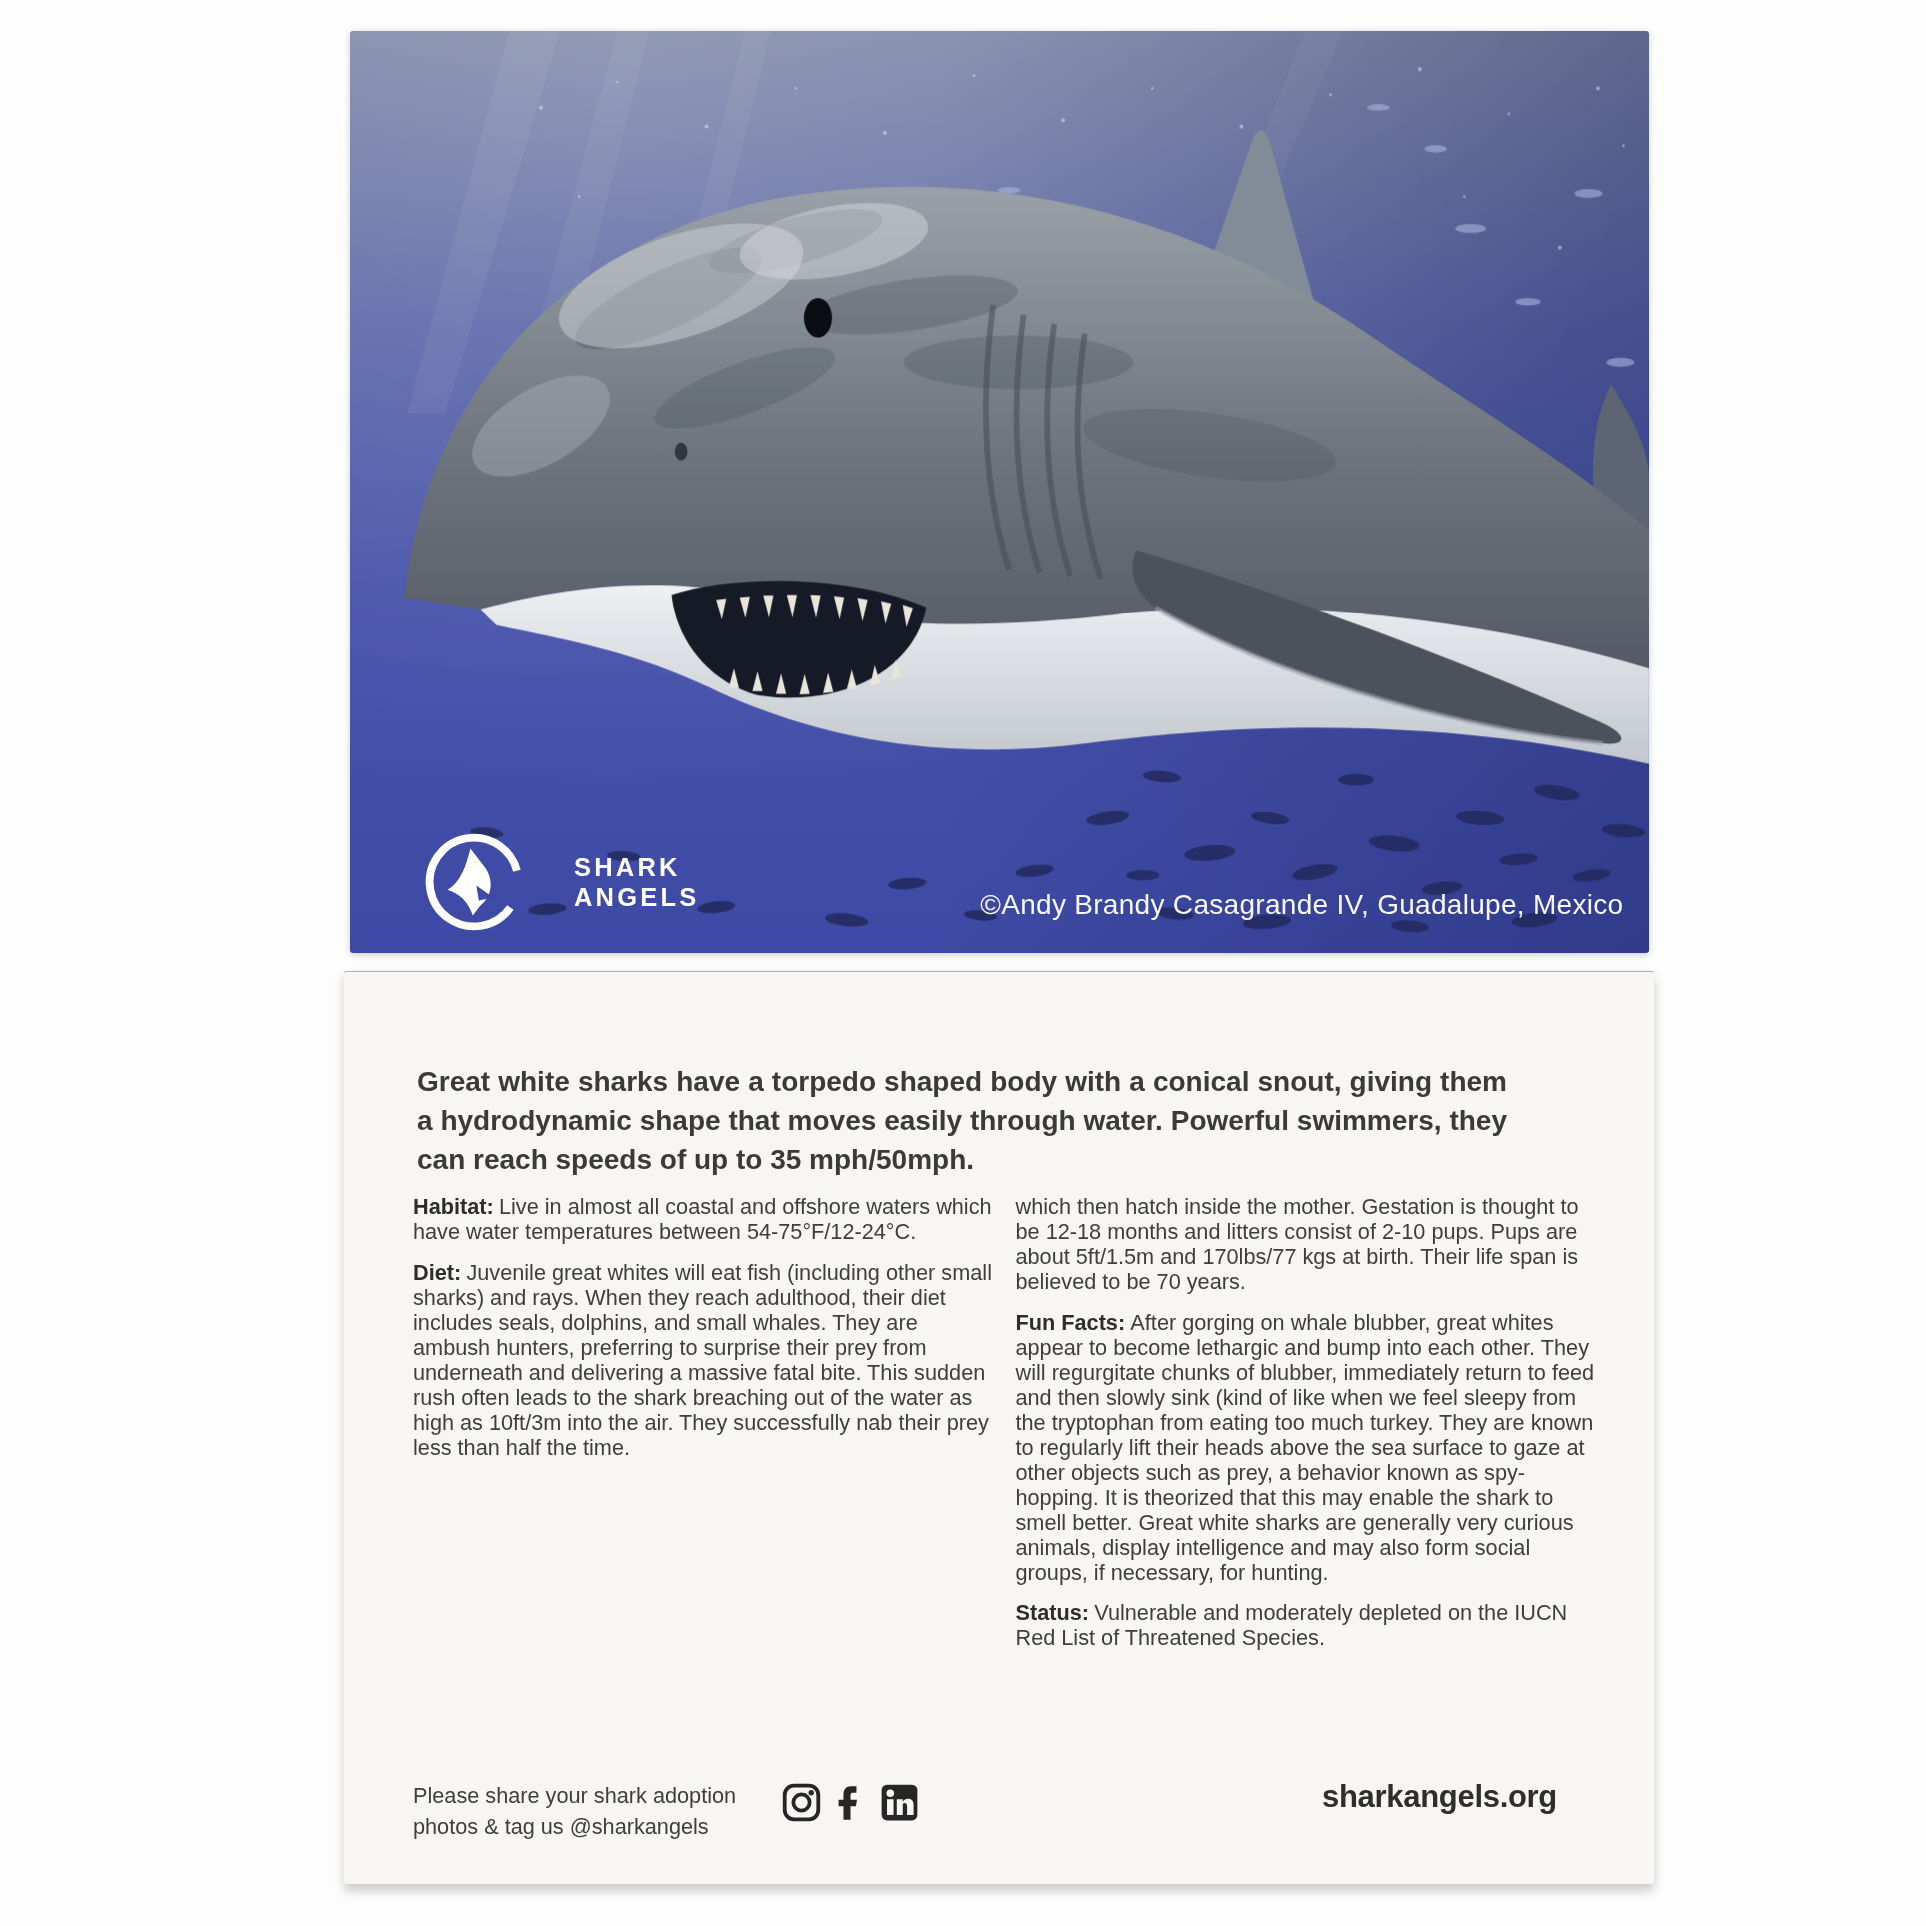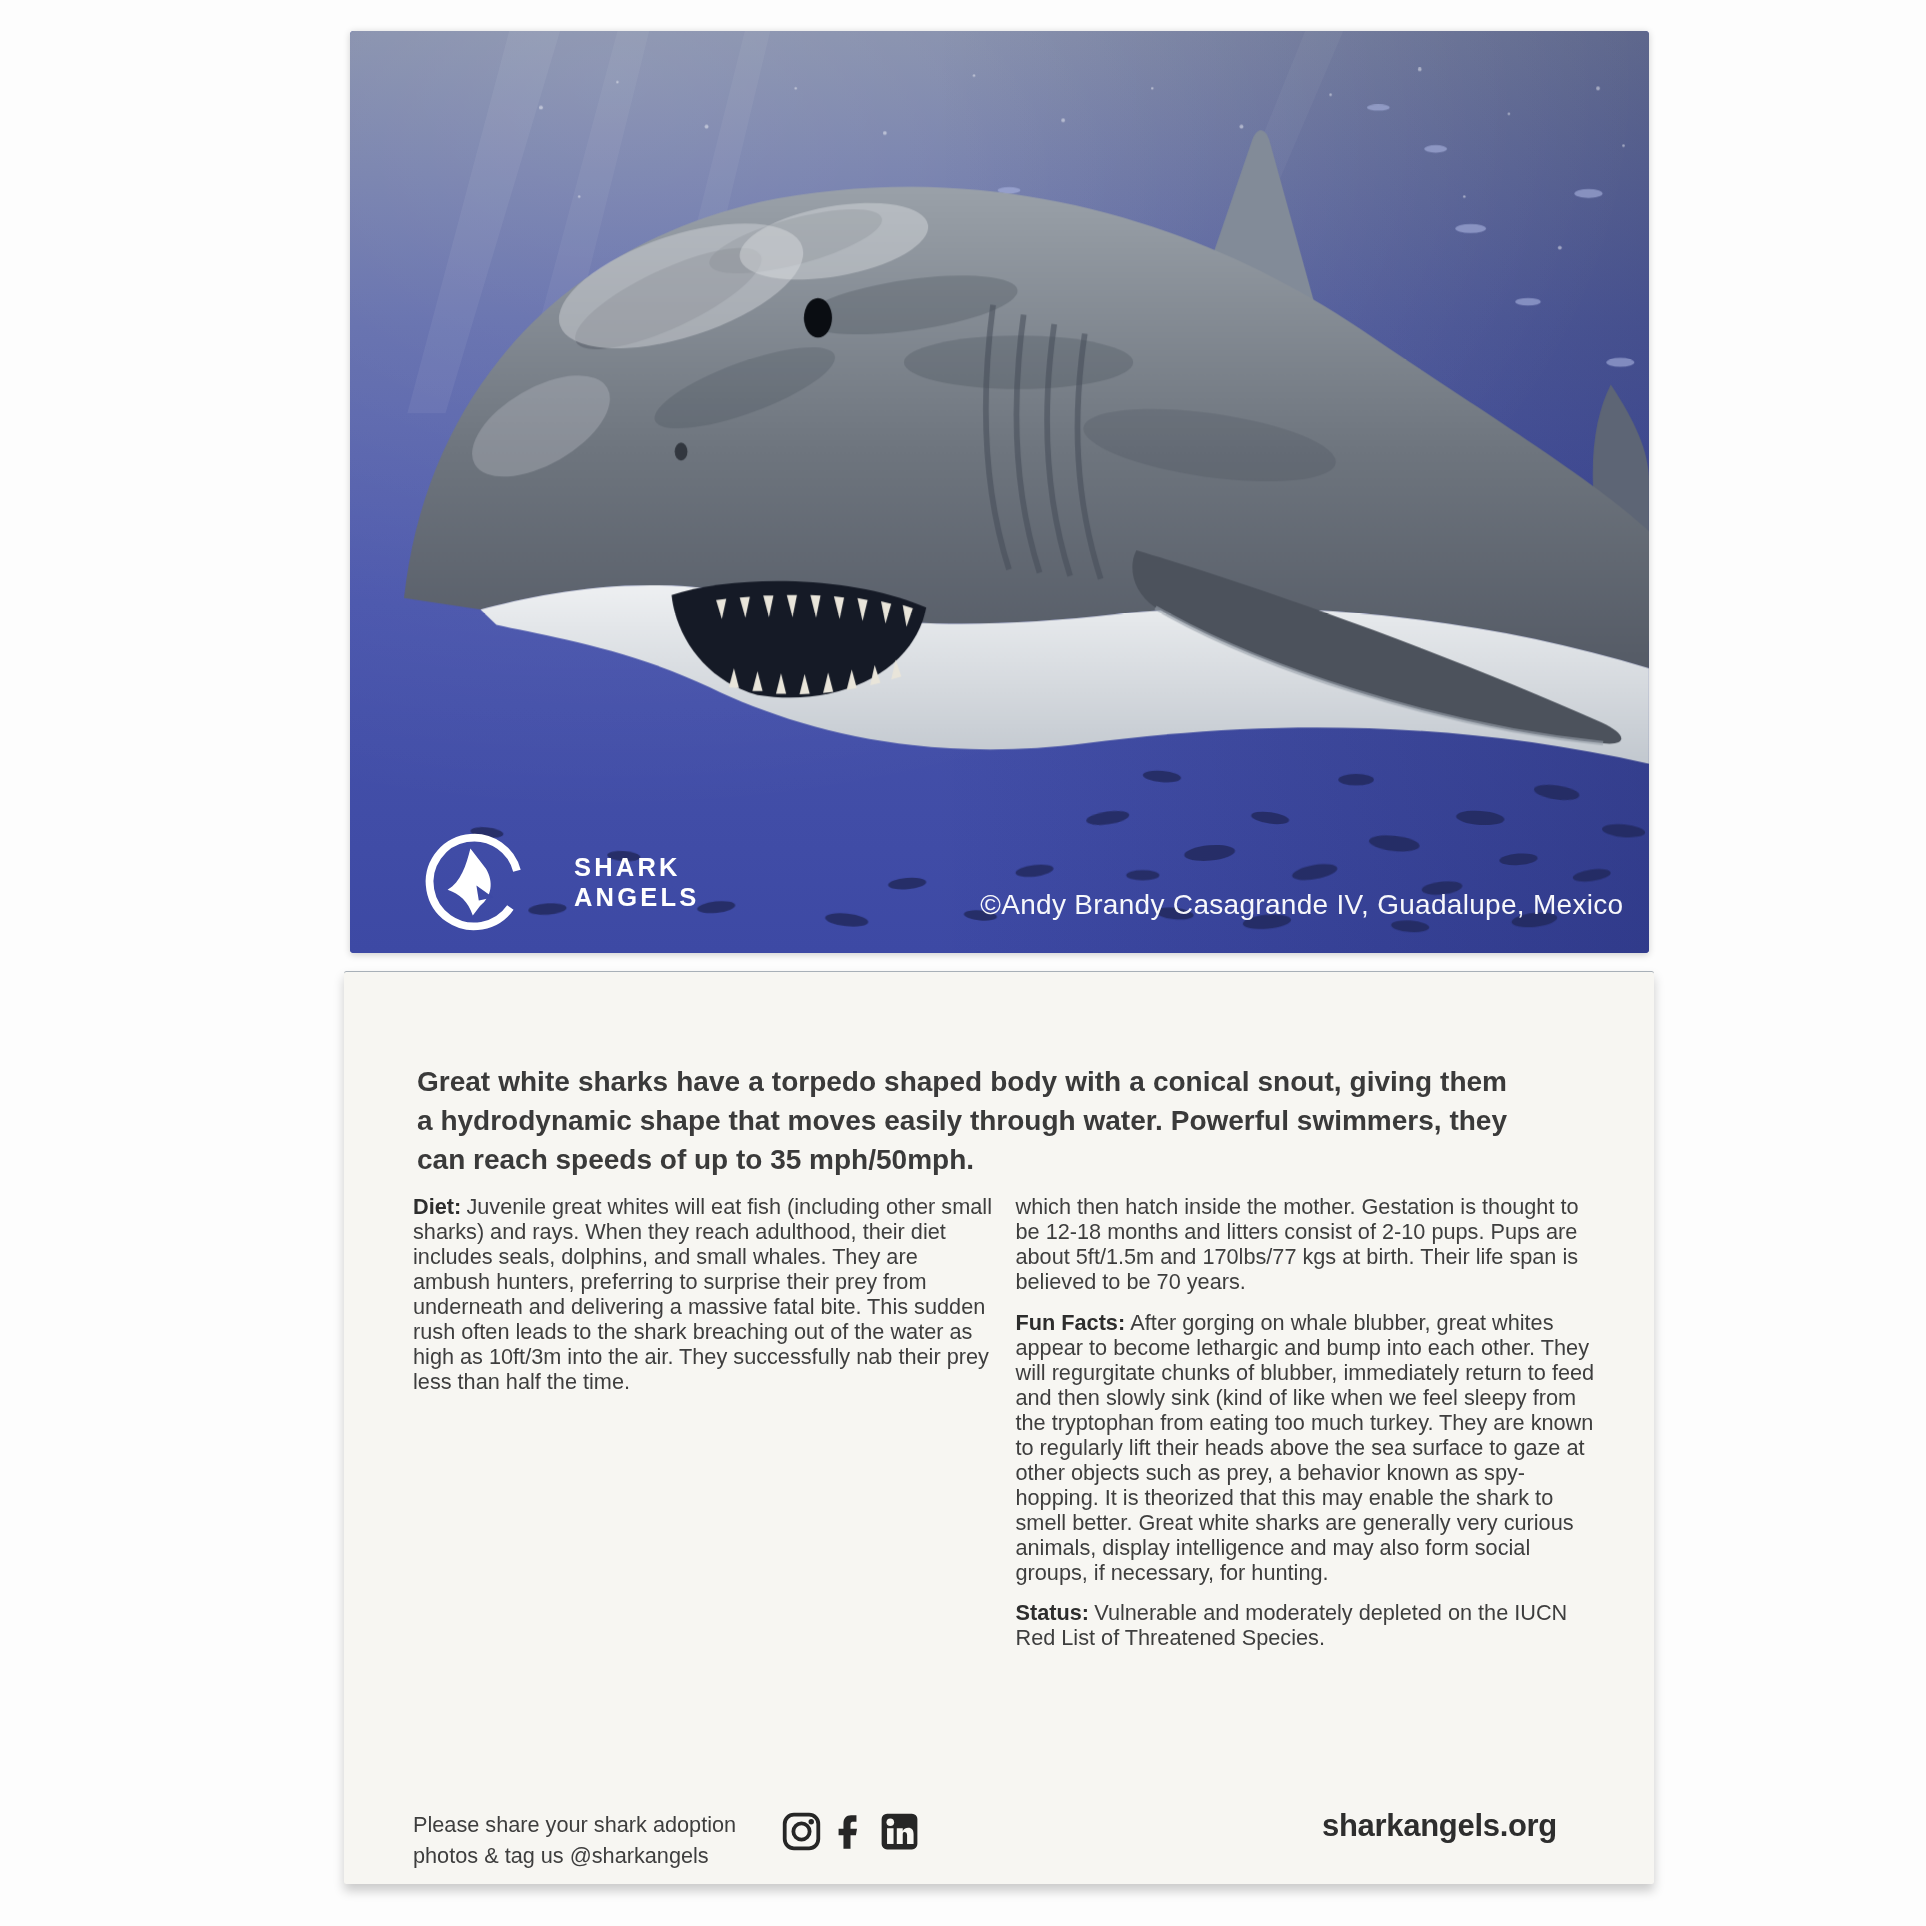--- a/index.html
+++ b/index.html
@@ -30,21 +30,21 @@
     padding:71px 59px 0 69px;}
   .title{font-size:41px;font-weight:bold;text-align:center;color:#383838;
     letter-spacing:-0.6px;margin:0;}
   .intro{font-weight:bold;font-size:28px;line-height:39px;text-align:justify;
     width:1090px;color:#3a3a3a;margin:19px 0 0 4px;}
   .cols{display:flex;gap:23px;margin-top:15.3px;}
   .col{flex:1;min-width:0;}
   .sec{margin:0 0 15.3px 0;font-size:21.7px;line-height:25px;color:#3e3e3e;}
   .sec strong{color:#2d2d2d;margin-right:.24em;}
   .sec strong:empty{display:none;margin:0;}
-  .footer{position:absolute;left:69px;right:97px;bottom:13px;
+  .footer{position:absolute;left:69px;right:97px;bottom:42px;
     display:flex;align-items:flex-start;}
   .share{font-size:21.7px;line-height:31px;color:#3e3e3e;}
   .icons{display:flex;gap:10.2px;margin-left:46px;margin-top:2.5px;}
   .icon{width:39px;height:39px;display:block;}
   .website{margin-left:auto;font-size:31px;font-weight:bold;color:#2e2e2e;
     margin-top:-1.3px;letter-spacing:-0.3px;}
 </style>
 </head>
 <body>
 
@@ -245,20 +245,23 @@
 </div>
 
 <div class="info-card">
   <div class="inner">
 
     <p class="intro">Great white sharks have a torpedo shaped body with a conical snout, giving them a hydrodynamic shape that moves easily through water. Powerful swimmers, they can reach speeds of up to 35 mph/50mph.</p>
 
     <div class="cols">
       <div class="col">
         <p class="sec">
+          <strong>Habitat:</strong><span>Live in almost all coastal and offshore waters which have water temperatures between 54-75°F/12-24°C.</span>
+        </p>
+        <p class="sec">
           <strong>Diet:</strong><span>Juvenile great whites will eat fish (including other small sharks) and rays. When they reach adulthood, their diet includes seals, dolphins, and small whales. They are ambush hunters, preferring to surprise their prey from underneath and delivering a massive fatal bite. This sudden rush often leads to the shark breaching out of the water as high as 10ft/3m into the air. They successfully nab their prey less than half the time.</span>
         </p>
       </div>
       <div class="col">
         <p class="sec">
           <span>which then hatch inside the mother. Gestation is thought to be 12-18 months and litters consist of 2-10 pups. Pups are about 5ft/1.5m and 170lbs/77 kgs at birth. Their life span is believed to be 70 years.</span>
         </p>
         <p class="sec">
           <strong>Fun Facts:</strong><span>After gorging on whale blubber, great whites appear to become lethargic and bump into each other. They will regurgitate chunks of blubber, immediately return to feed and then slowly sink (kind of like when we feel sleepy from the tryptophan from eating too much turkey. They are known to regularly lift their heads above the sea surface to gaze at other objects such as prey, a behavior known as spy-hopping. It is theorized that this may enable the shark to smell better. Great white sharks are generally very curious animals, display intelligence and may also form social groups, if necessary, for hunting.</span>
         </p>

